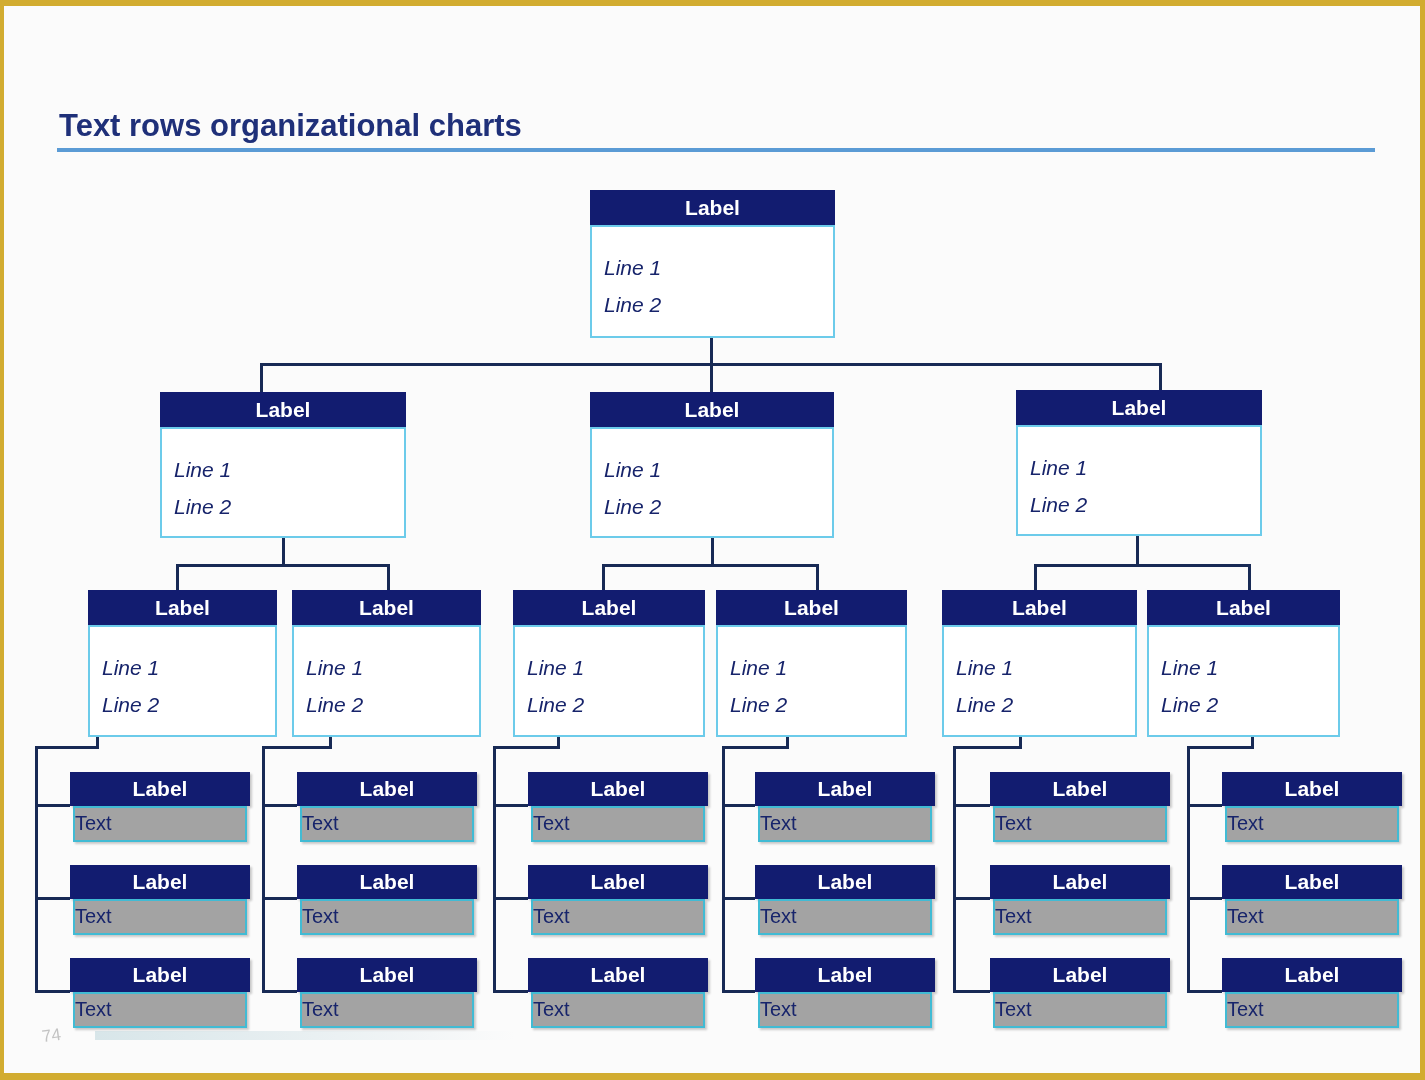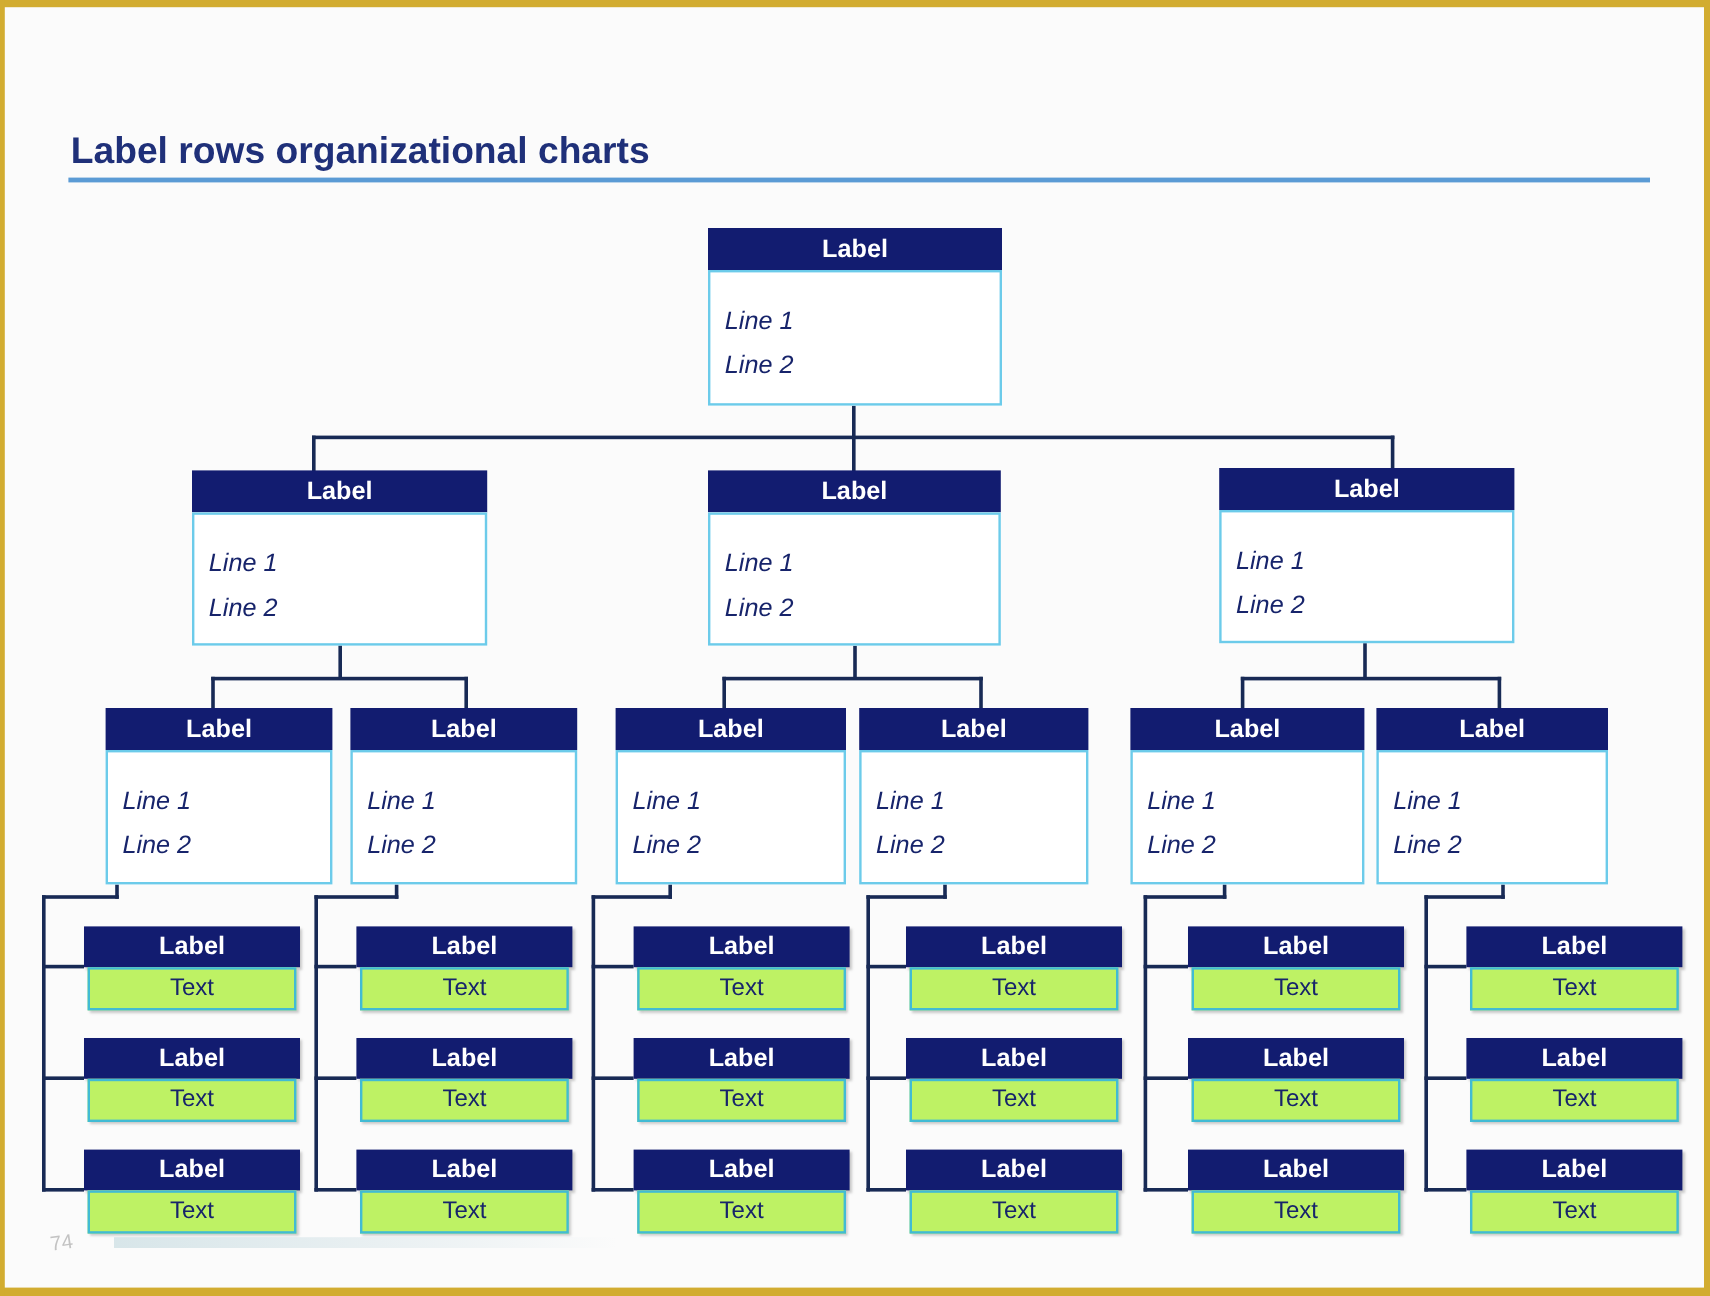--- a/index.html
+++ b/index.html
@@ -35,42 +35,42 @@
   .bb-body{position:absolute;left:0;right:0;top:35px;bottom:0;background:#fff;
     border:2px solid var(--large-box-border,#6CCBEA);
     color:var(--body-text,#17246B);font-size:21px;padding:22px 0 0 12px;box-sizing:border-box;}
   .bb-line{line-height:37px;font-style:italic;}
 
   
   .smallbox{position:absolute;width:180px;height:70px;}
   .sb-head{height:34px;background:var(--header-fill,#121C70);
     color:var(--header-text,#fff);font-weight:bold;font-size:21px;
     text-align:center;line-height:34px;box-shadow:2px 2px 2px rgba(110,110,110,.35);}
-  .sb-body{margin:0 3px;height:32px;background:#bef264;
+  .sb-body{margin:0 3px;height:32px;background:#a3a3a3;
     border:2px solid var(--small-box-border,#41BBD4);
-    text-align:center;line-height:31px;font-size:20px;
+    text-align:left;line-height:31px;font-size:20px;
     color:var(--body-text,#17246B);box-shadow:2px 2px 2px rgba(110,110,110,.35);}
 
   
   .pagenum{position:absolute;left:42px;top:1026px;font-size:17px;color:#c3c3c3;
     transform:rotate(-8deg);}
   .smudge{position:absolute;left:95px;top:1031px;width:420px;height:9px;
     background:linear-gradient(to right,rgba(150,190,200,.35),rgba(170,200,210,.15) 70%,rgba(170,200,210,0));}
 </style>
 </head>
 <body>
 
 <div class="slide">
 
   <div class="frame top"></div>
   <div class="frame bottom"></div>
   <div class="frame left"></div>
   <div class="frame right"></div>
 
-  <h1 class="title">Label rows organizational charts</h1>
+  <h1 class="title">Text rows organizational charts</h1>
   <div class="title-underline"></div>
 
   <div class="ln" style="left:710px;top:338px;width:3px;height:56px"></div>
   <div class="ln" style="left:260px;top:363px;width:902px;height:3px"></div>
   <div class="ln" style="left:260px;top:363px;width:3px;height:30px"></div>
   <div class="ln" style="left:1159px;top:363px;width:3px;height:28px"></div>
 
   <div class="ln" style="left:282px;top:537px;width:3px;height:29px"></div>
   <div class="ln" style="left:176px;top:564px;width:214px;height:3px"></div>
   <div class="ln" style="left:176px;top:564px;width:3px;height:27px"></div>

